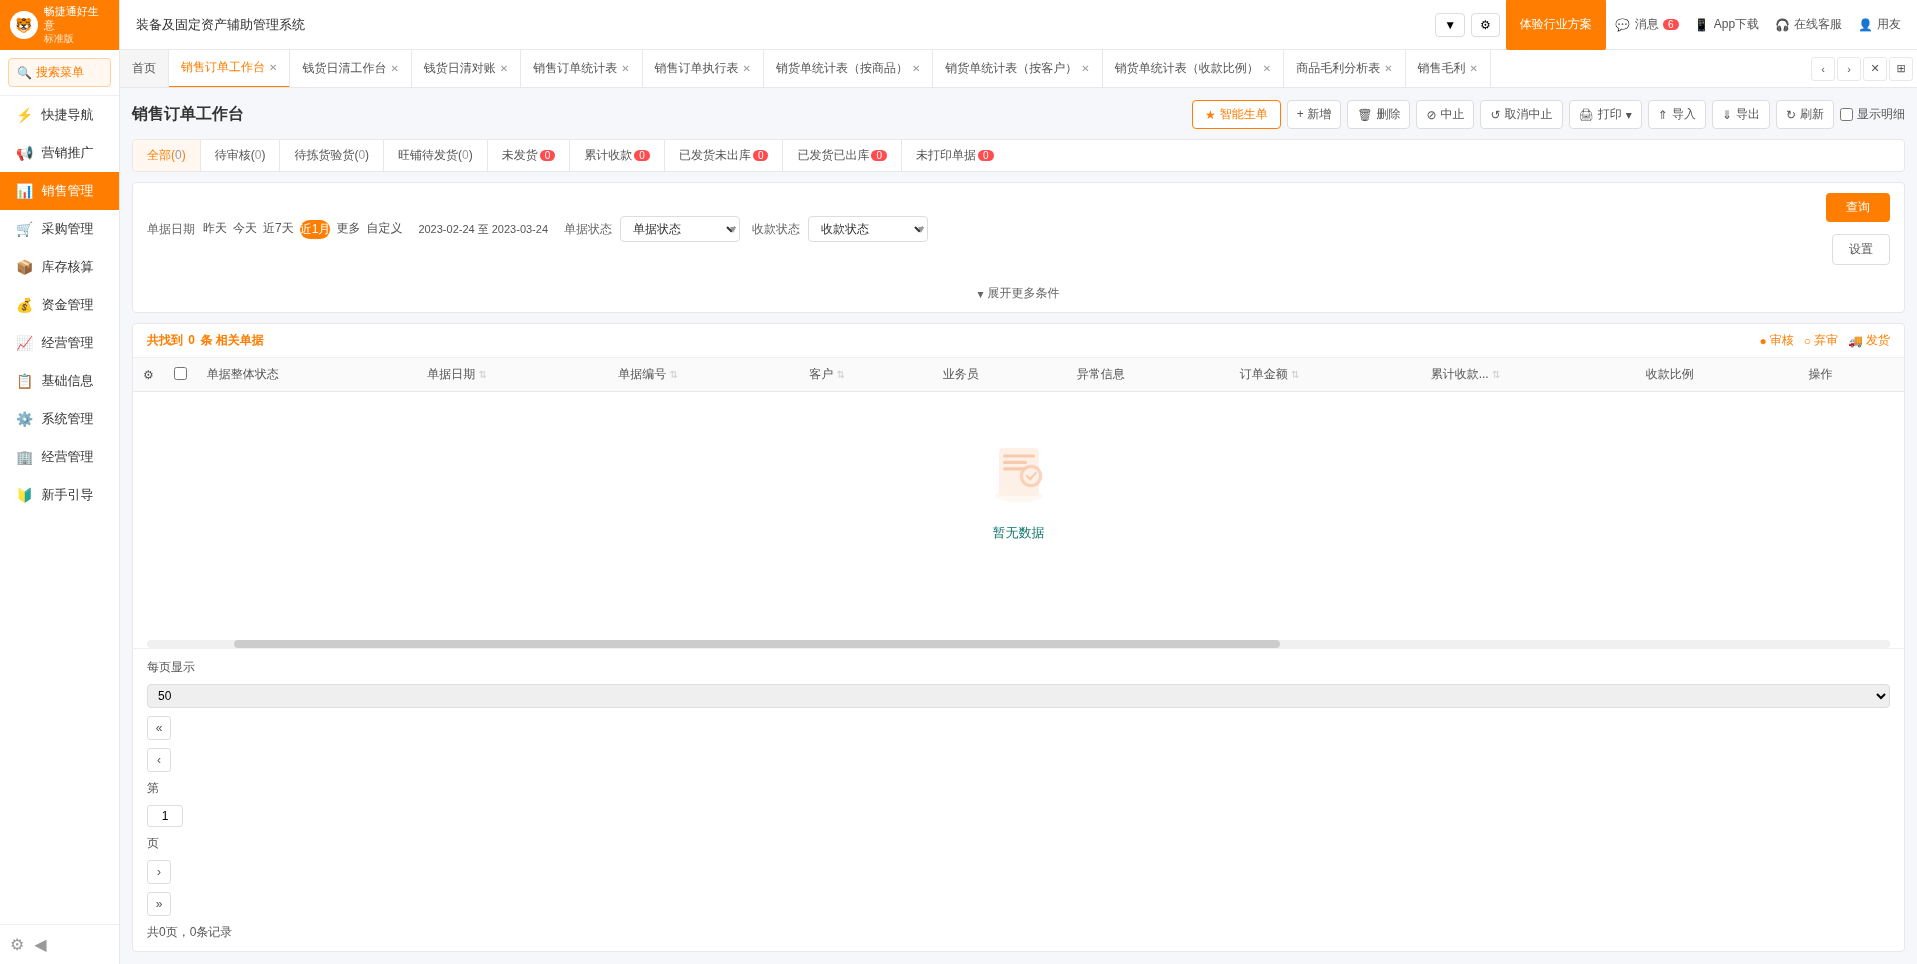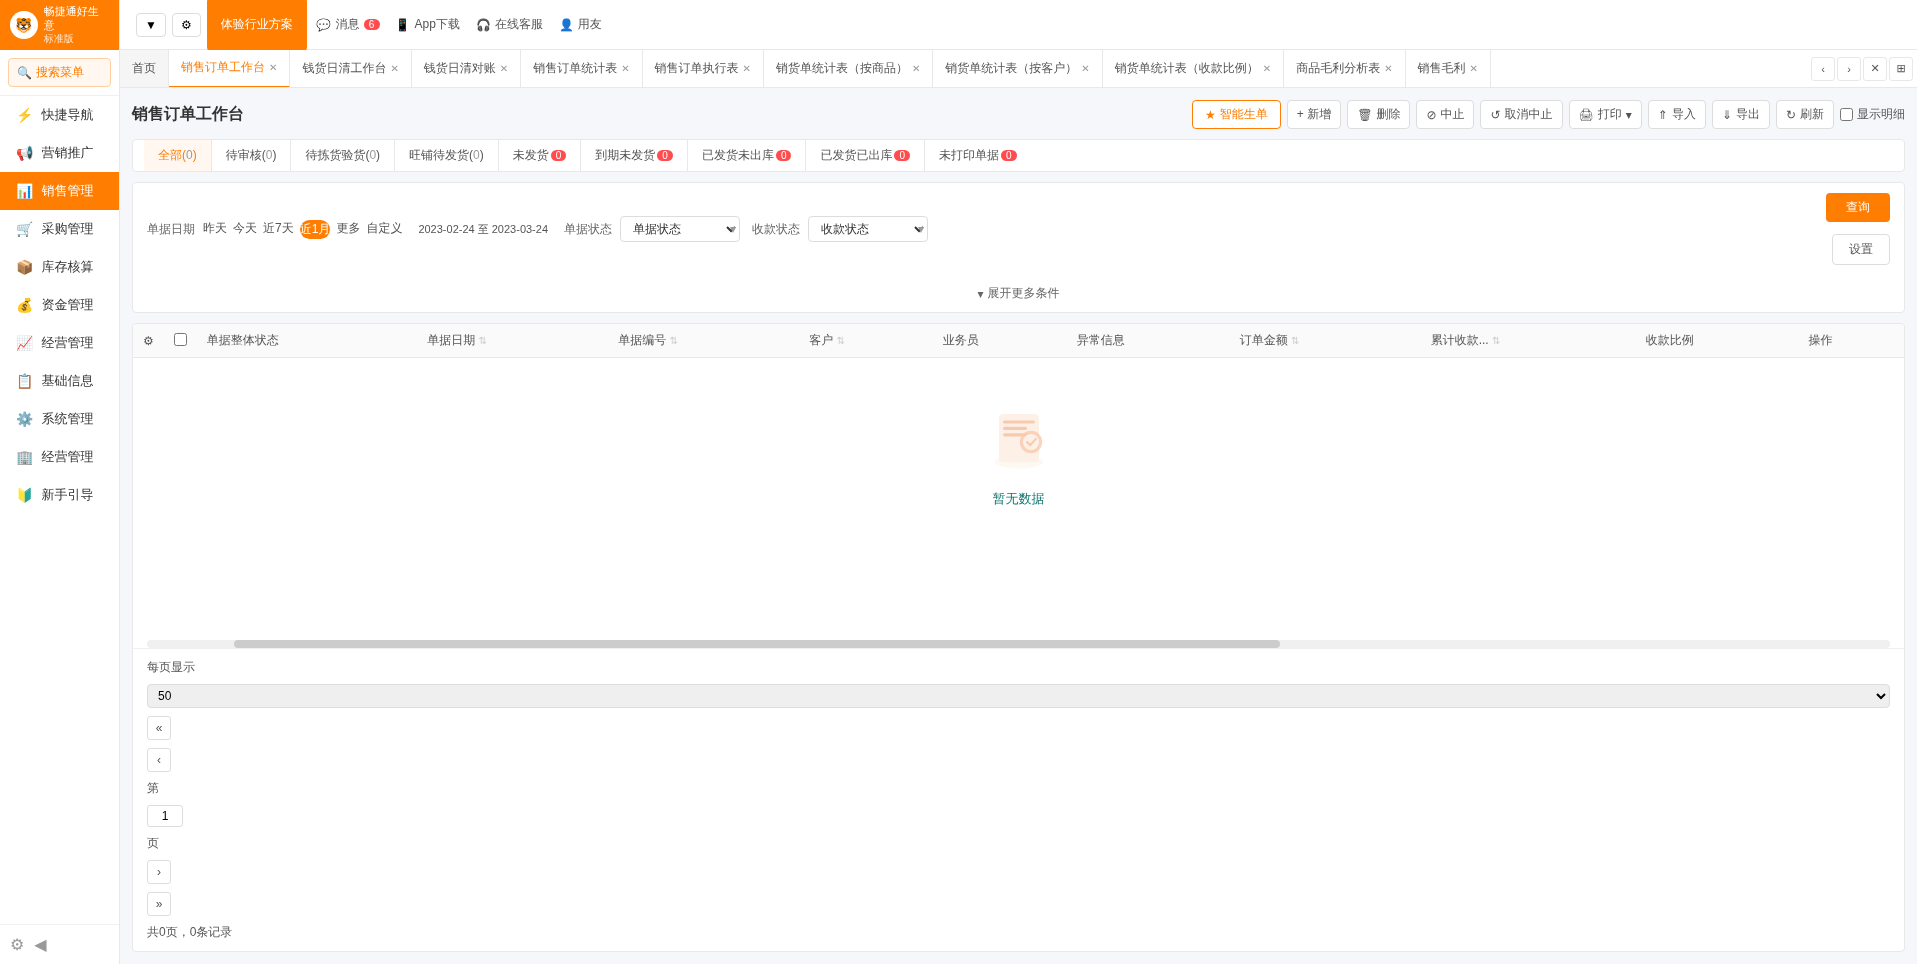--- a/index.html
+++ b/index.html
@@ -246,21 +246,20 @@
 
     
     .filter-tabs {
       display: flex;
       gap: 0;
       background: #fff;
       border: 1px solid #e8e8e8;
       border-radius: 4px;
       margin-bottom: 10px;
       overflow: hidden;
-      padding-left: 11px;
     }
     .filter-tab {
       padding: 7px 14px;
       cursor: pointer;
       font-size: 12px;
       color: #555;
       border-right: 1px solid #e8e8e8;
       white-space: nowrap;
     }
     .filter-tab:last-child { border-right: none; }
@@ -550,20 +549,21 @@
 
   <div class="sidebar-bottom">
     <span style="cursor:pointer;font-size:16px;color:#999;">⚙</span>
     <span style="cursor:pointer;font-size:16px;color:#999;">◀</span>
   </div>
 </div>
 
 <div class="main">
 
   <div class="topbar">
+    <span class="topbar-title">装备及固定资产辅助管理系统</span>
     <div style="display:flex;align-items:center;gap:6px;">
       <button class="topbar-dropdown">▼</button>
       <button class="topbar-dropdown">⚙</button>
       <button class="topbar-solution-btn">体验行业方案</button>
     </div>
     <div class="topbar-actions">
       <div class="topbar-action">
         <span>💬</span>
         <span>消息</span>
         <span class="badge">6</span>
@@ -691,21 +691,21 @@
       <div class="filter-tab">
         <span>待拣货验货</span>(<span class="count-zero">0</span>)
       </div>
       <div class="filter-tab">
         <span>旺铺待发货</span>(<span class="count-zero">0</span>)
       </div>
       <div class="filter-tab">
         <span>未发货</span><span class="count-badge">0</span>
       </div>
       <div class="filter-tab">
-        <span>到期未发货</span><span class="count-badge">0</span>
+        <span>累计收款</span><span class="count-badge">0</span>
       </div>
       <div class="filter-tab">
         <span>已发货未出库</span><span class="count-badge">0</span>
       </div>
       <div class="filter-tab">
         <span>已发货已出库</span><span class="count-badge">0</span>
       </div>
       <div class="filter-tab">
         <span>未打印单据</span><span class="count-badge">0</span>
       </div>
@@ -747,20 +747,42 @@
       </div>
       <div style="width:100%;display:flex;justify-content:center;margin-top:4px;">
         <div class="expand-btn">
           <span>▾</span>
           <span>展开更多条件</span>
         </div>
       </div>
     </div>
 
     <div class="table-container">
+      <div class="table-toolbar">
+        <div class="table-count">
+          <span>共找到</span>
+          <span style="color:#ff7d00;font-weight:bold;margin:0 2px;">0</span>
+          <span>条</span>
+          <span>相关单据</span>
+        </div>
+        <div class="table-btns">
+          <div class="table-btn orange">
+            <span>●</span>
+            <span>审核</span>
+          </div>
+          <div class="table-btn orange">
+            <span>○</span>
+            <span>弃审</span>
+          </div>
+          <div class="table-btn orange">
+            <span>🚚</span>
+            <span>发货</span>
+          </div>
+        </div>
+      </div>
 
       <div style="overflow:auto;flex:1;">
         <table class="data-table">
           <thead>
             <tr>
               <th class="checkbox-cell">
                 <span>⚙</span>
               </th>
               <th class="checkbox-cell">
                 <input type="checkbox" style="">

